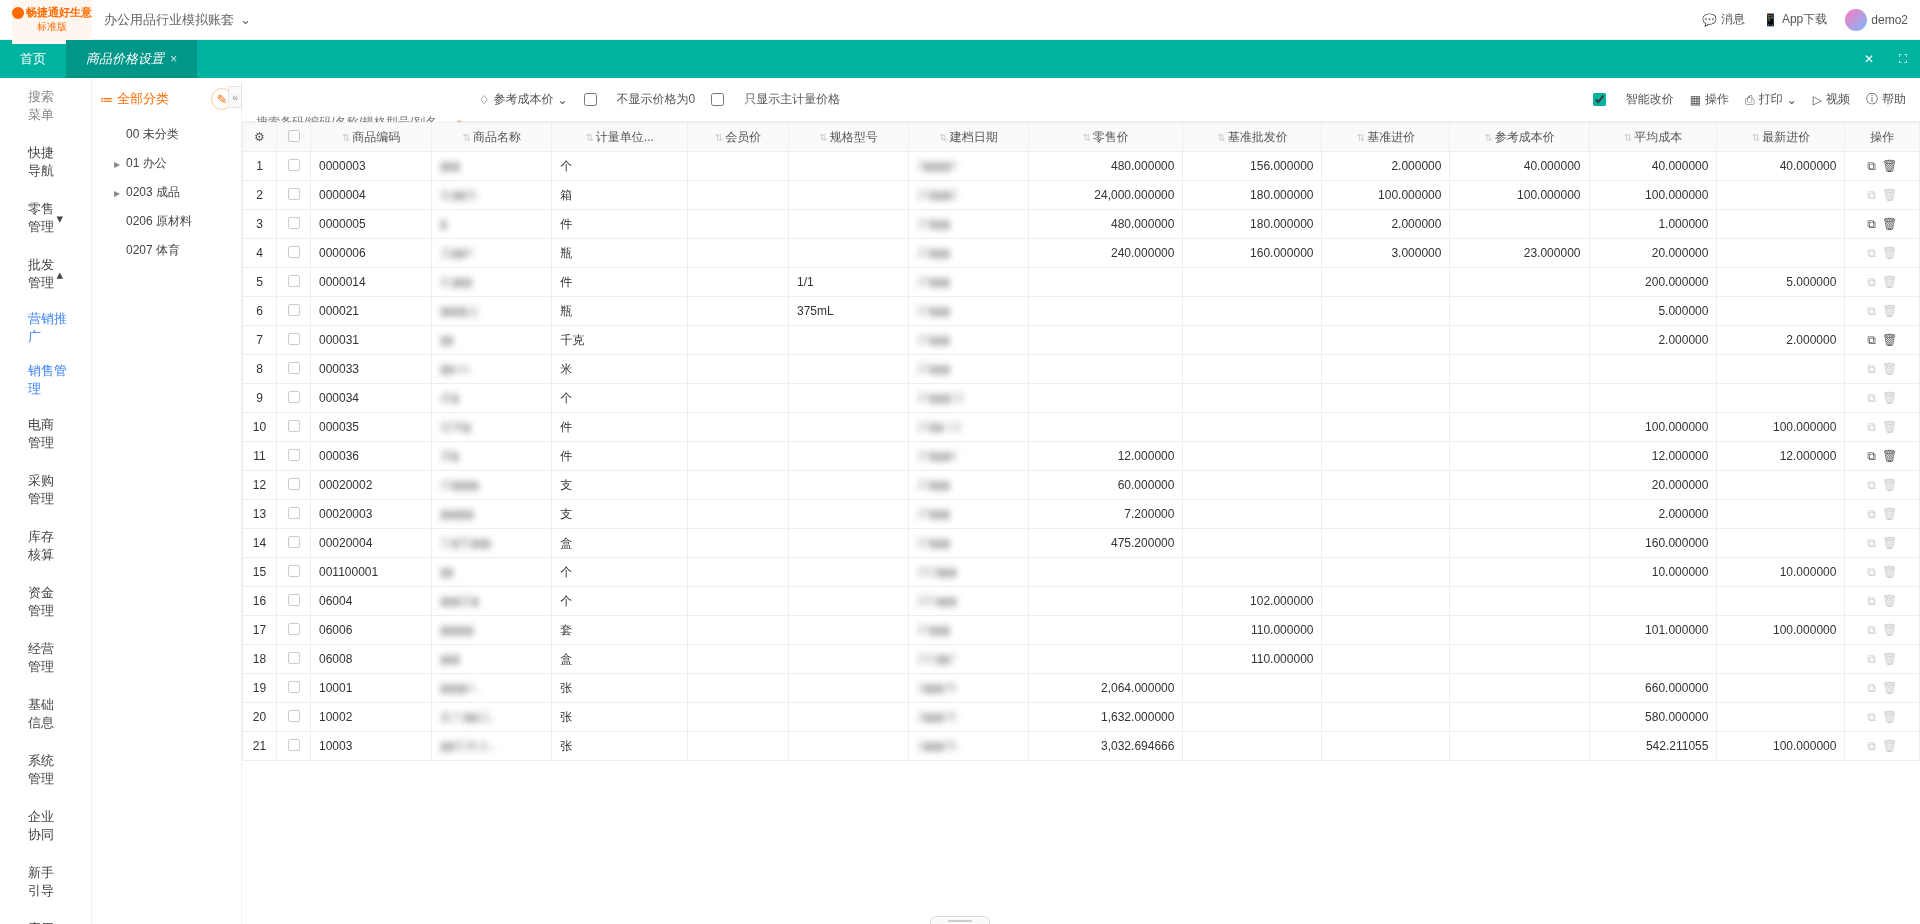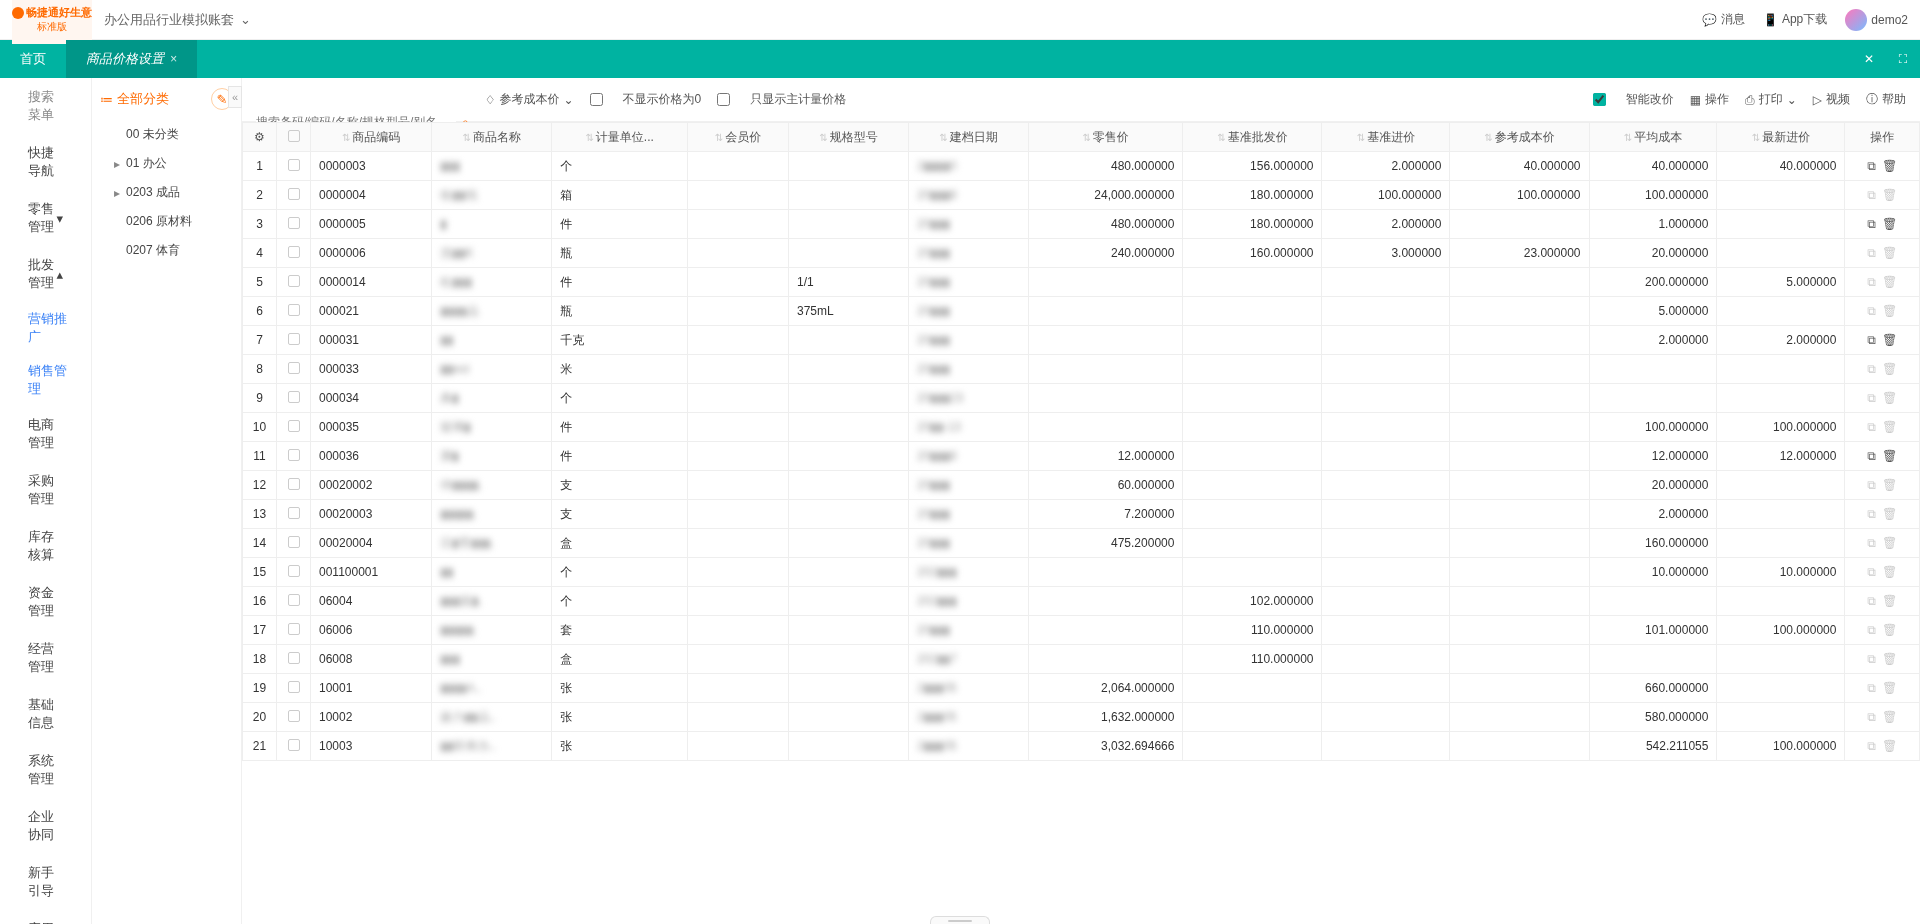--- a/index.html
+++ b/index.html
@@ -34,21 +34,21 @@
 .cat-hdr { color:#ff6a00; font-size:13px; display:flex; align-items:center; gap:4px; margin-bottom:10px; }
 .cat-edit { width:22px; height:22px; border:1px solid #ffcfa3; border-radius:50%; display:flex; align-items:center; justify-content:center; color:#ff6a00; cursor:pointer; margin-left:auto; }
 .cat-item { padding:6px 4px 6px 14px; color:#444; font-size:12px; cursor:pointer; display:flex; align-items:center; gap:4px; }
 .cat-item .caret { width:8px; display:inline-block; color:#888; }
 .collapse-handle { position:absolute; right:-1px; top:8px; width:14px; height:22px; border:1px solid #e5e5e5; background:#fafafa; display:flex; align-items:center; justify-content:center; color:#999; cursor:pointer; font-size:11px; }
 
 .main { flex:1; display:flex; flex-direction:column; overflow:hidden; }
 
 
 .toolbar { height:44px; display:flex; align-items:center; padding:0 14px; gap:16px; border-bottom:1px solid #f0f0f0; }
-.search-box { display:flex; align-items:center; gap:6px; color:#bbb;margin-top:44px; }
+.search-box { display:flex; align-items:center; color:#bbb;margin-top:44px; }
 .search-box input { border:none; outline:none; width:200px; font-size:12px; color:#333; }
 .tool-link { color:#555; cursor:pointer; display:flex; align-items:center; gap:4px; }
 .chk { display:flex; align-items:center; gap:20px; color:#555; cursor:pointer; }
 .chk input { accent-color:#00b3a1; }
 .toolbar .spacer { flex:1; }
 
 
 .table-wrap { flex:1; overflow:auto; }
 table { border-collapse:collapse; width:100%; min-width:1460px; }
 th,td { border:1px solid #eee; padding:0 8px; height:29px; font-size:12px; white-space:nowrap; }

